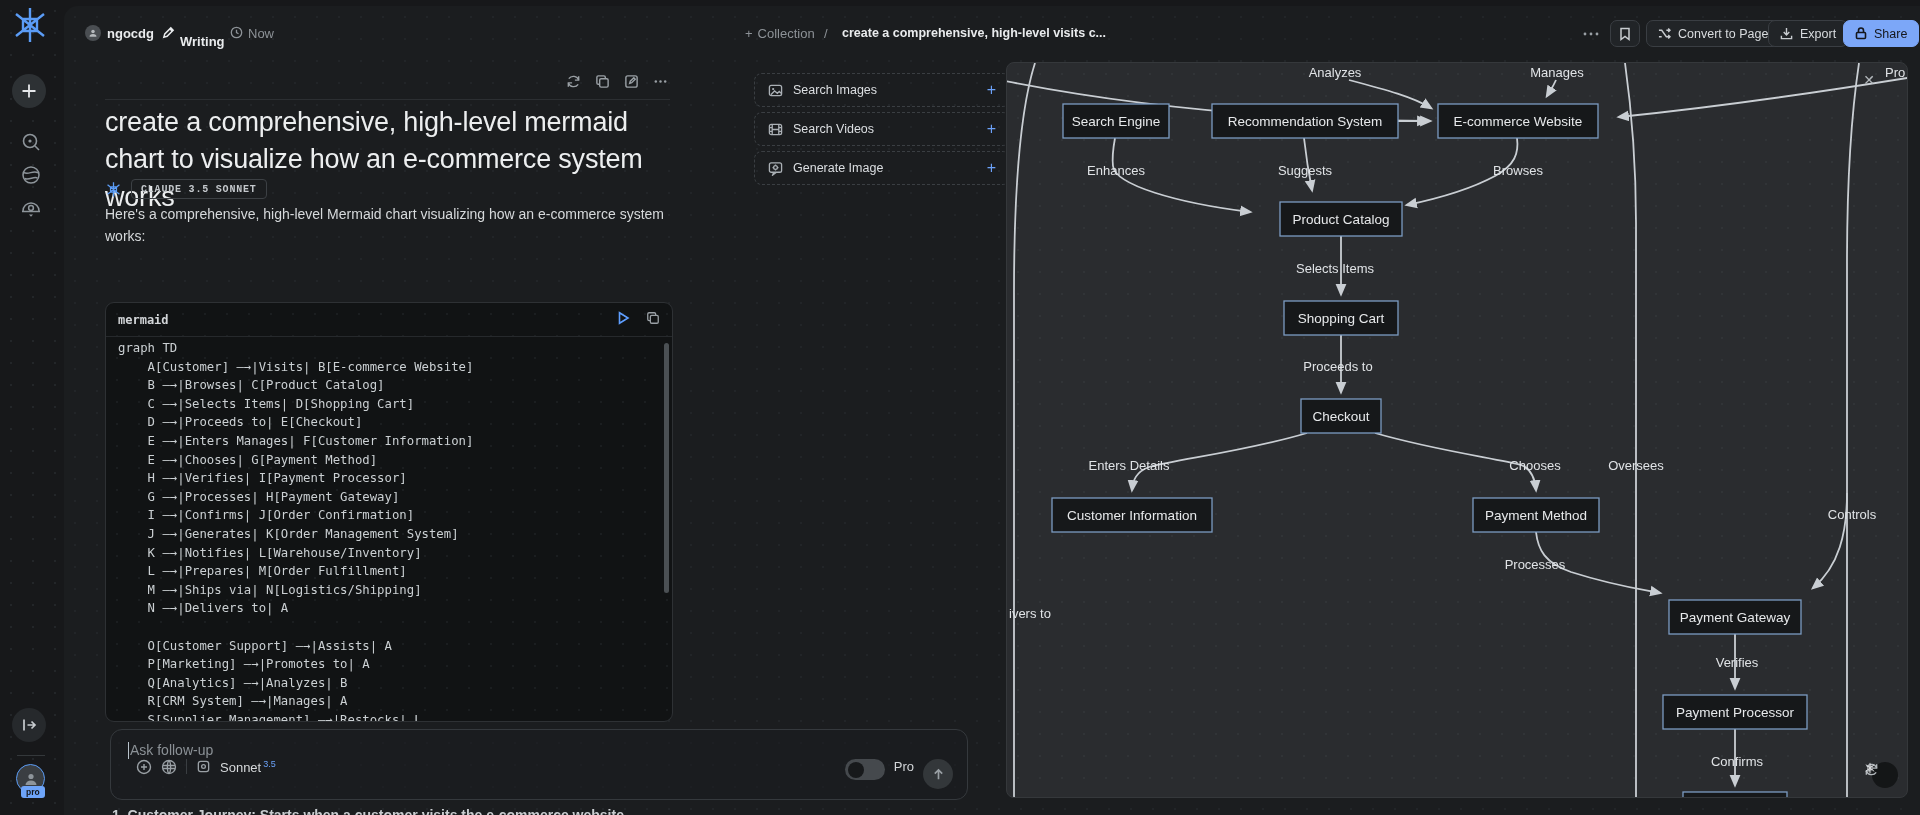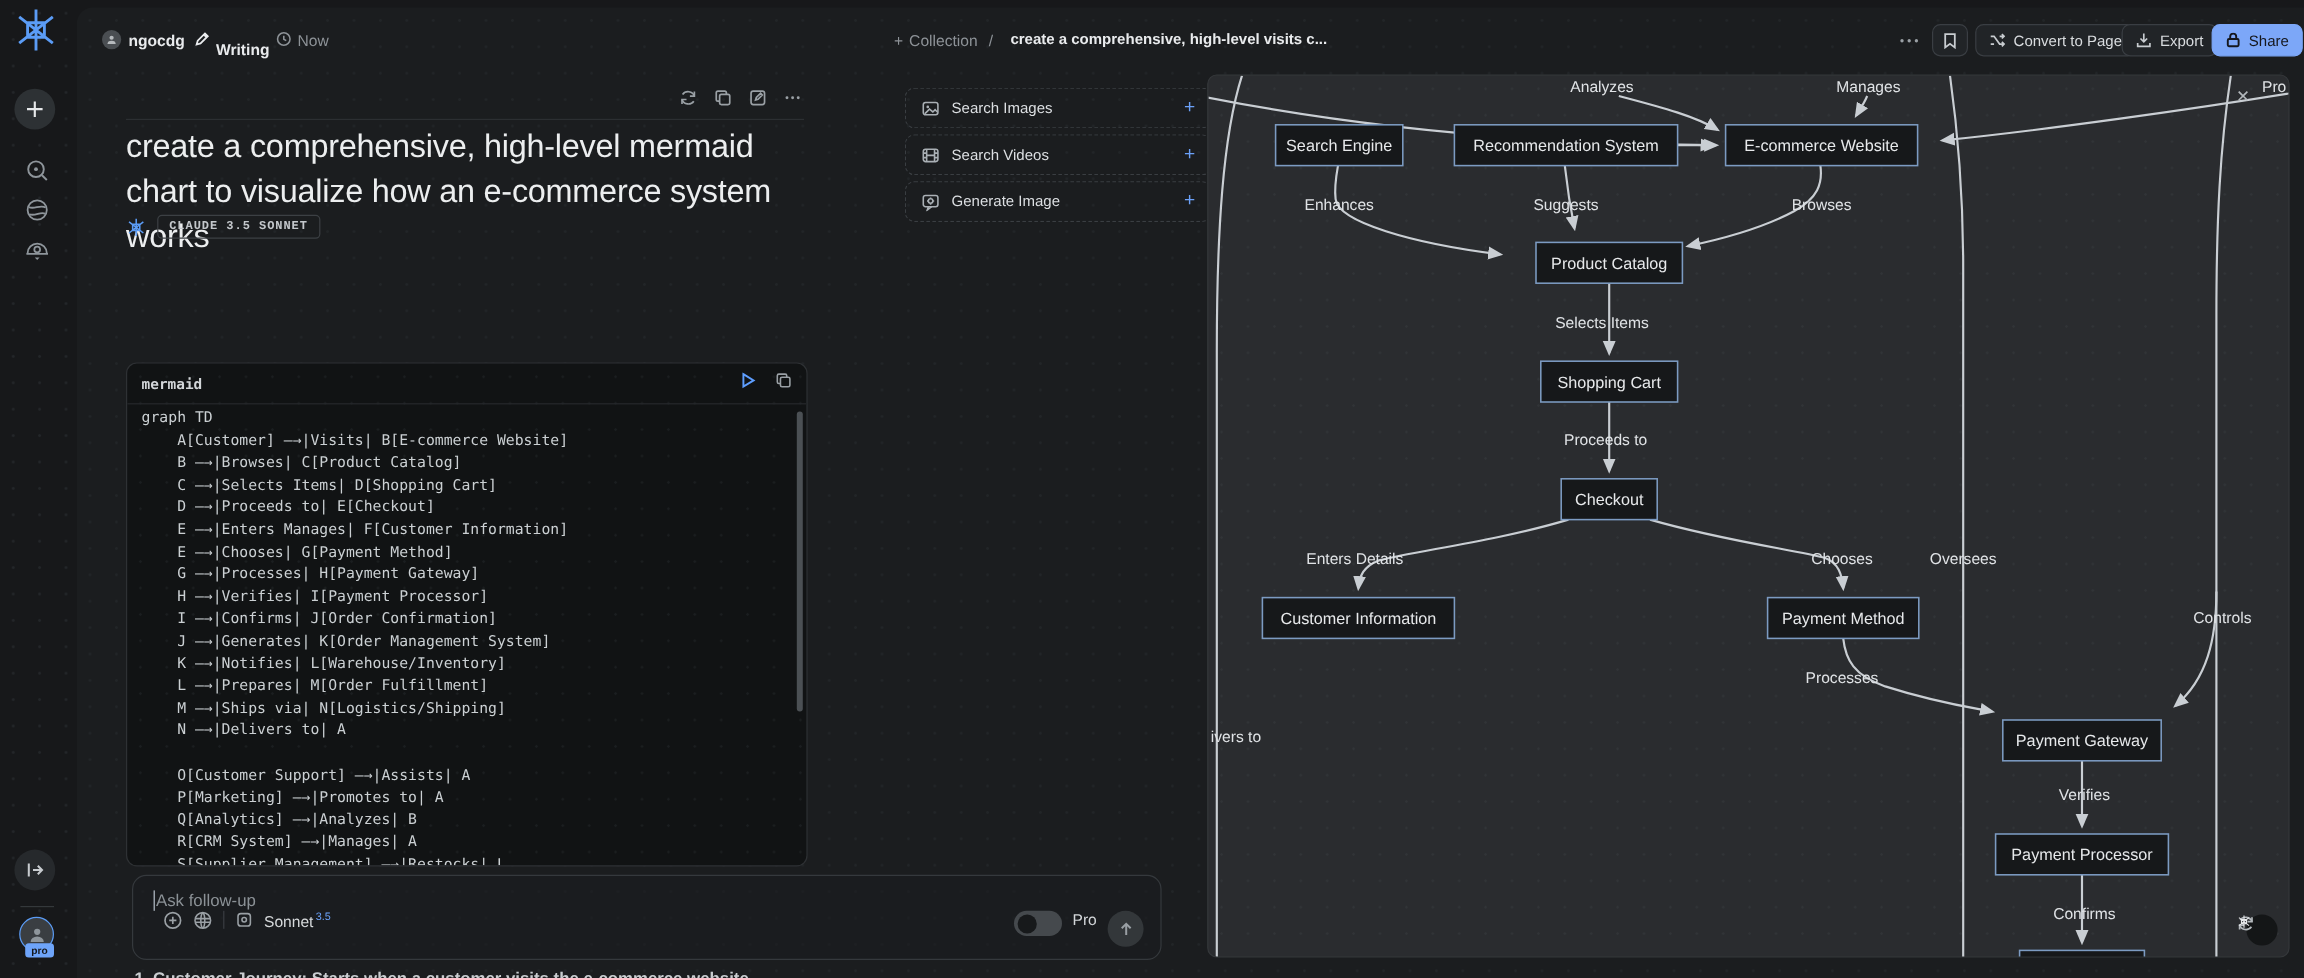--- a/index.html
+++ b/index.html
@@ -217,20 +217,21 @@
 
   <h1 class="doc-title">create a comprehensive, high-level mermaid chart to visualize how an e-commerce system works</h1>
 
   <div class="side-ic" style="left:105px;top:181px;">
     <svg width="17" height="17" viewBox="0 0 40 40" fill="none" stroke="#5b9cf6" stroke-width="3">
         <path d="M20 3 v34 M6 9 L34 31 M34 9 L6 31 M13 14 h14 v12 h-14 z"></path>
       </svg>
   </div>
   <div class="badge-pill">CLAUDE 3.5 SONNET</div>
 
+  <p class="intro">Here's a comprehensive, high-level Mermaid chart visualizing how an e-commerce system works:</p>
 
   <div class="codeblock">
     <div class="code-head">
       <span class="code-lang">mermaid</span>
       <span style="margin-left:auto;display:flex;gap:16px;align-items:center;">
         <span><svg width="13" height="14" viewBox="0 0 13 14" fill="none" stroke="#5e9eff" stroke-width="1.6">
               <path d="M2.5 1.8 L11 7 L2.5 12.2 z"></path>
             </svg></span>
         <span><svg width="14" height="14" viewBox="0 0 16 16" fill="none" stroke="#9aa0a5" stroke-width="1.5">
               <rect x="5" y="5" width="9" height="9" rx="1.5"></rect>
@@ -239,22 +240,22 @@
       </span>
     </div>
     <div class="code-body">
         <div class="code-line">graph TD</div>
         <div class="code-line">    A[Customer] —→|Visits| B[E-commerce Website]</div>
         <div class="code-line">    B —→|Browses| C[Product Catalog]</div>
         <div class="code-line">    C —→|Selects Items| D[Shopping Cart]</div>
         <div class="code-line">    D —→|Proceeds to| E[Checkout]</div>
         <div class="code-line">    E —→|Enters Manages| F[Customer Information]</div>
         <div class="code-line">    E —→|Chooses| G[Payment Method]</div>
+        <div class="code-line">    H —→|Verifies| I[Payment Processor]</div>
         <div class="code-line">    G —→|Processes| H[Payment Gateway]</div>
-        <div class="code-line">    H —→|Verifies| I[Payment Processor]</div>
         <div class="code-line">    I —→|Confirms| J[Order Confirmation]</div>
         <div class="code-line">    J —→|Generates| K[Order Management System]</div>
         <div class="code-line">    K —→|Notifies| L[Warehouse/Inventory]</div>
         <div class="code-line">    L —→|Prepares| M[Order Fulfillment]</div>
         <div class="code-line">    M —→|Ships via| N[Logistics/Shipping]</div>
         <div class="code-line">    N —→|Delivers to| A</div>
         <div class="code-line">&nbsp;</div>
         <div class="code-line">    O[Customer Support] —→|Assists| A</div>
         <div class="code-line">    P[Marketing] —→|Promotes to| A</div>
         <div class="code-line">    Q[Analytics] —→|Analyzes| B</div>

